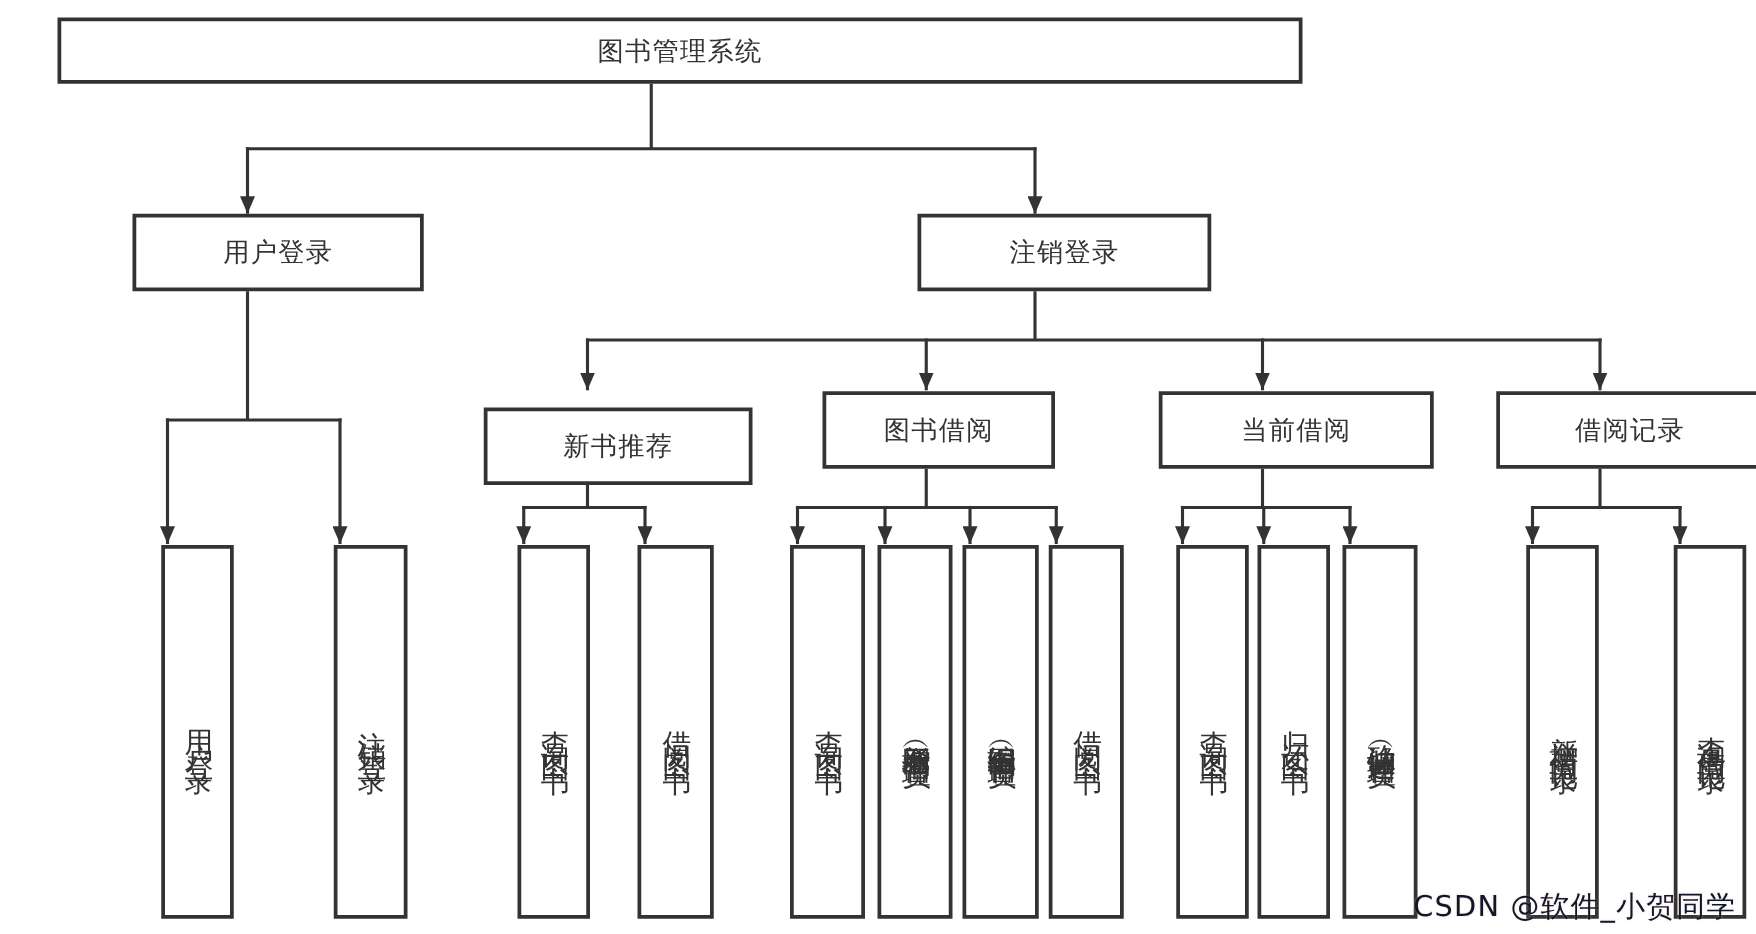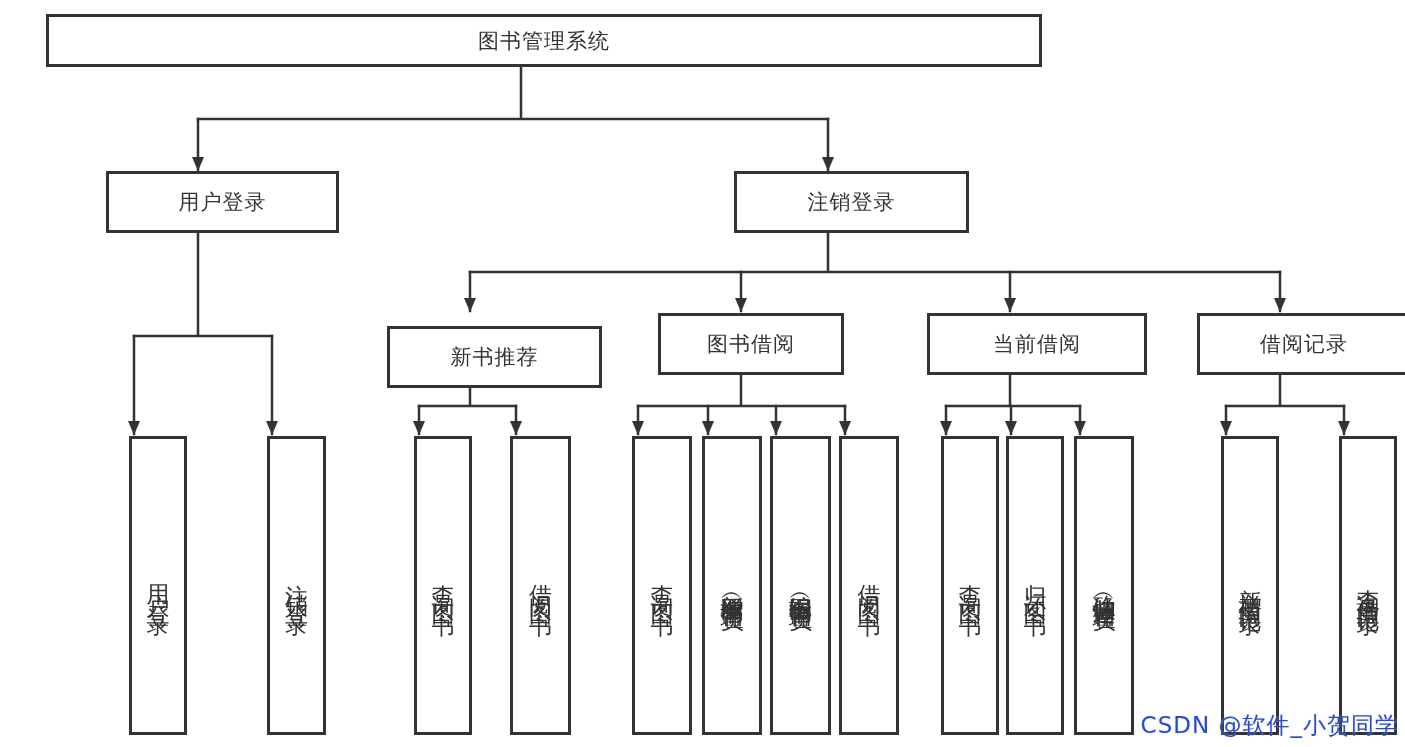--- a/index.html
+++ b/index.html
@@ -31,26 +31,26 @@
     text-align: center;
     margin-left: 24px;
   }
   .h { font-size: 21px; letter-spacing: 1px; white-space: nowrap; }
   .v { writing-mode: vertical-rl; font-size: 23px; line-height: 1; }
   .ls4 { letter-spacing: 10px; }
   .ls6 { letter-spacing: 5px; }
   .ls9 { letter-spacing: 2px; }
   #watermark {
     position: absolute;
-    right: 6px;
+    right: 16px;
     bottom: 6px;
     z-index: 3;
     font-size: 23px;
     letter-spacing: 1px;
-    color: #1d4ed8;
+    color: #0f172a;
     text-shadow: 0 0 2px rgba(244, 180, 180, 0.55);
     pointer-events: none;
     white-space: nowrap;
   }
 </style>
 </head>
 <body>
 
 <div id="canvas">
 

